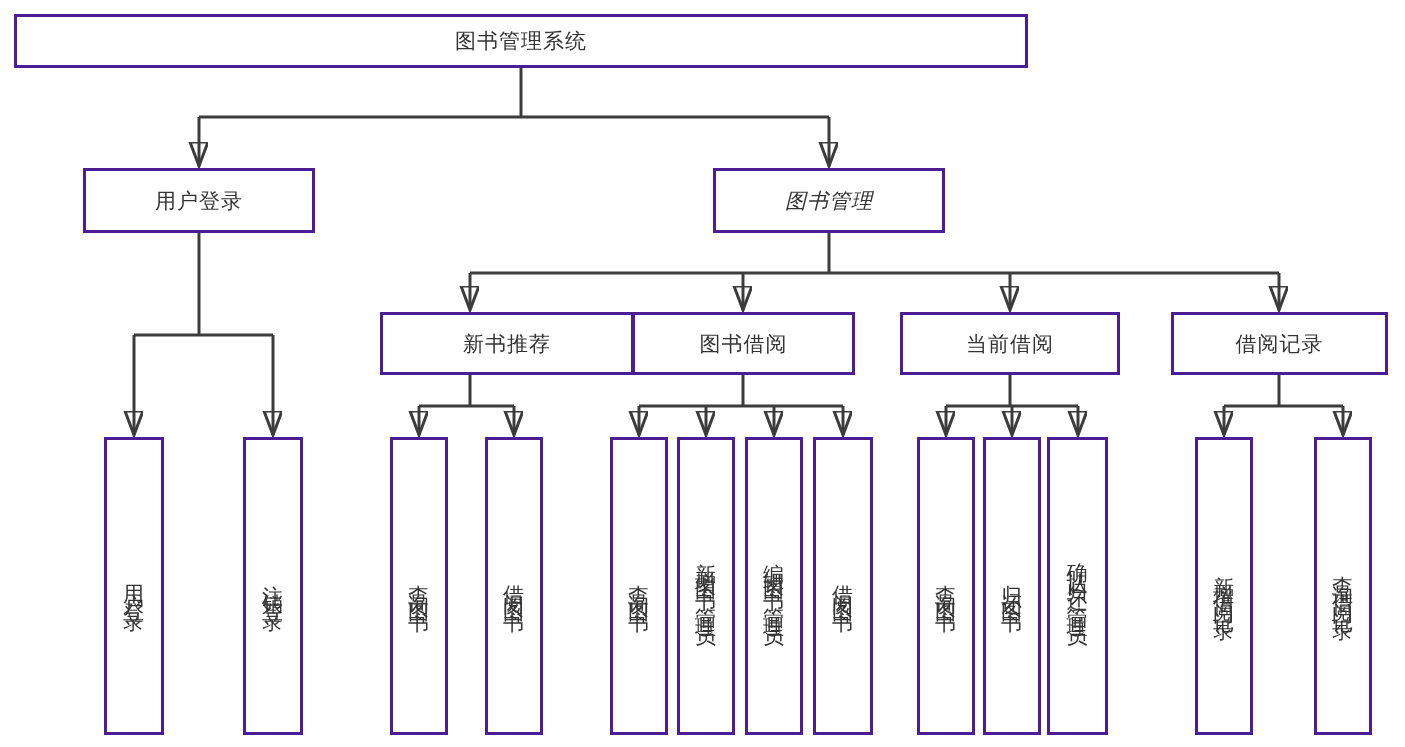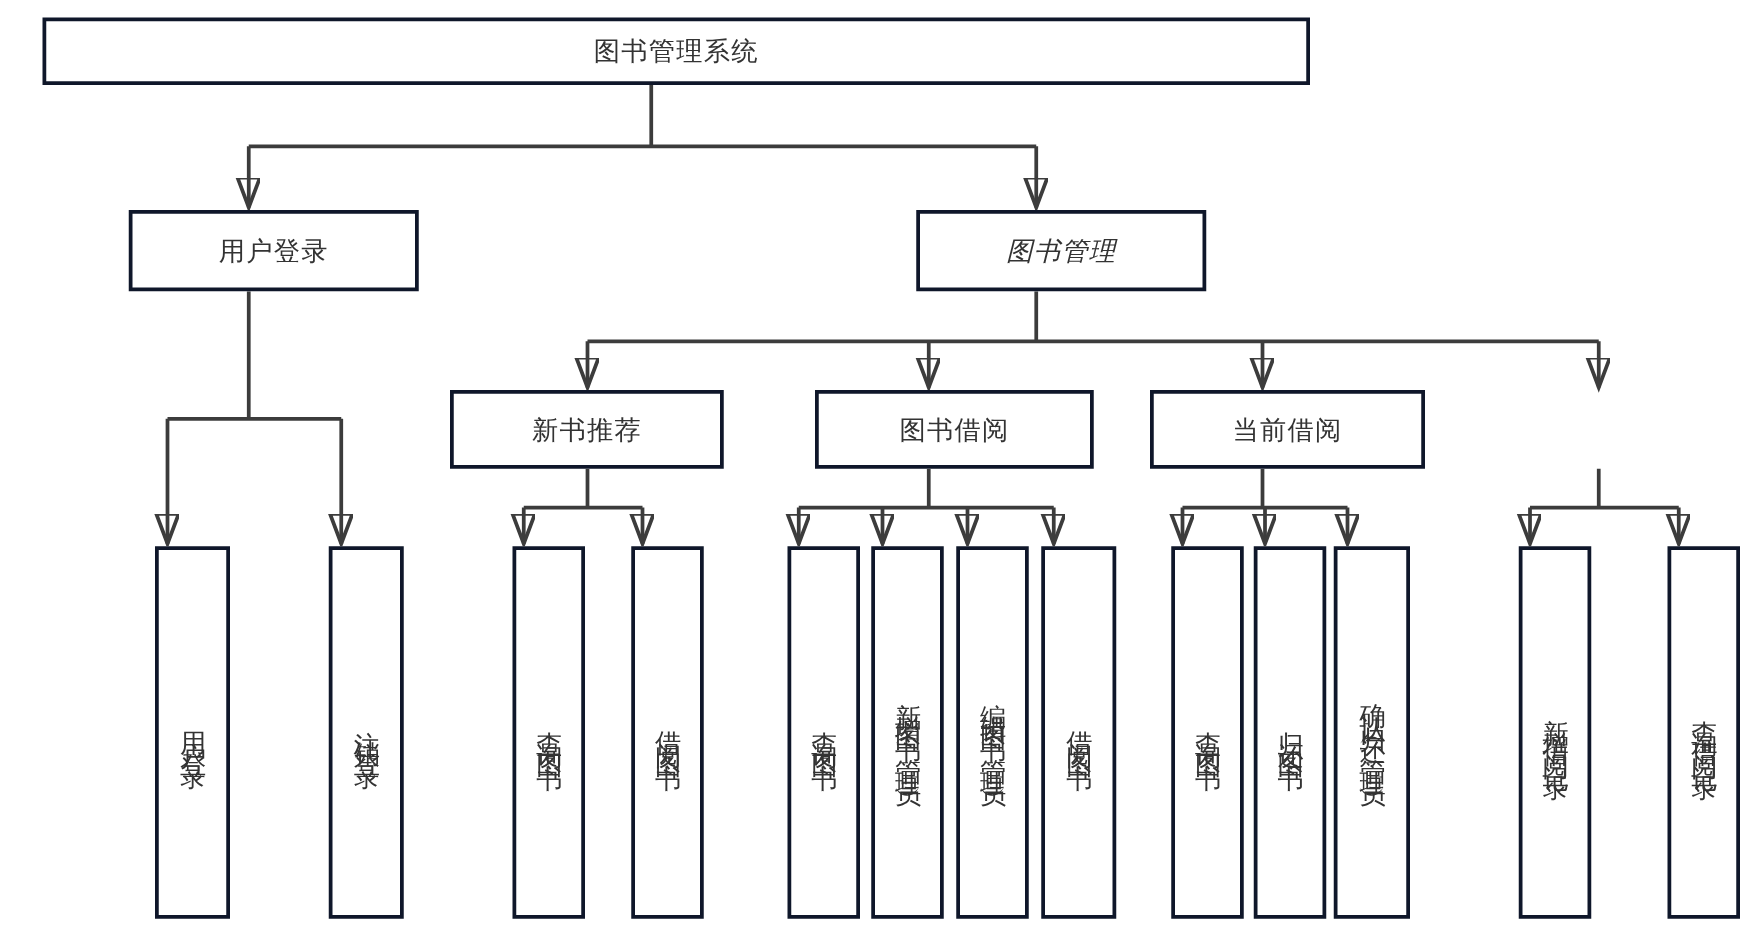--- a/index.html
+++ b/index.html
@@ -22,48 +22,47 @@
     z-index: 1;
   }
   .connectors path {
     stroke: #3c3c3c;
     stroke-width: 3;
     fill: none;
   }
   .node {
     position: absolute;
     box-sizing: border-box;
-    border: 3px solid #0f172a;
+    border: 3px solid #4c1d95;
     background: #ffffff;
     color: #333333;
     display: flex;
     align-items: center;
     justify-content: center;
     z-index: 2;
     text-align: center;
-    margin-left: 20px;
   }
   .node .hlabel {
     font-size: 21px;
     letter-spacing: 1px;
     white-space: nowrap;
   }
   .node .vlabel {
     writing-mode: vertical-rl;
     text-orientation: mixed;
     font-size: 21px;
     line-height: 1;
     letter-spacing: 9px;
     white-space: nowrap;
   }
   
   .n-root           { left: 14px;   top: 14px;  width: 1014px; height: 54px; }
   .n-user-login     { left: 83px;   top: 168px; width: 232px;  height: 65px; }
   .n-book-mgmt      { left: 713px;  top: 168px; width: 232px;  height: 65px; font-style: italic; }
-  .n-new-book-rec   { left: 340px;  top: 312px; width: 219px;  height: 63px; }
+  .n-new-book-rec   { left: 380px;  top: 312px; width: 254px;  height: 63px; }
   .n-book-borrow    { left: 632px;  top: 312px; width: 223px;  height: 63px; }
   .n-current-borrow { left: 900px;  top: 312px; width: 220px;  height: 63px; }
   .n-borrow-records { left: 1171px; top: 312px; width: 217px;  height: 63px; }
   .leaf             { top: 437px; height: 298px; }
   .n-login      { left: 104px;  width: 60px; }
   .n-logout     { left: 243px;  width: 60px; }
   .n-nb-query   { left: 390px;  width: 58px; }
   .n-nb-borrow  { left: 485px;  width: 58px; }
   .n-bb-query   { left: 610px;  width: 58px; }
   .n-bb-add     { left: 677px;  width: 58px; }
@@ -151,20 +150,23 @@
 
   <div class="node n-new-book-rec">
     <span class="hlabel">新书推荐</span>
   </div>
   <div class="node n-book-borrow">
     <span class="hlabel">图书借阅</span>
   </div>
   <div class="node n-current-borrow">
     <span class="hlabel">当前借阅</span>
   </div>
+  <div class="node n-borrow-records">
+    <span class="hlabel">借阅记录</span>
+  </div>
 
   <div class="node leaf n-login">
     <span class="vlabel">用户登录</span>
   </div>
   <div class="node leaf n-logout">
     <span class="vlabel">注销登录</span>
   </div>
 
   <div class="node leaf n-nb-query">
     <span class="vlabel">查询图书</span>

